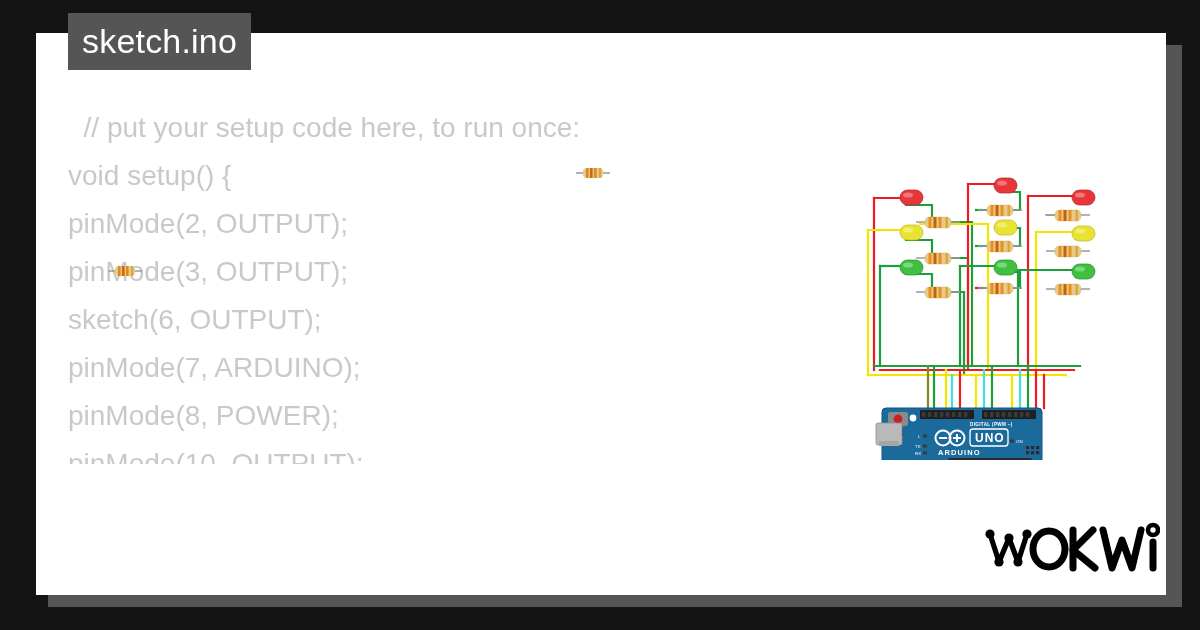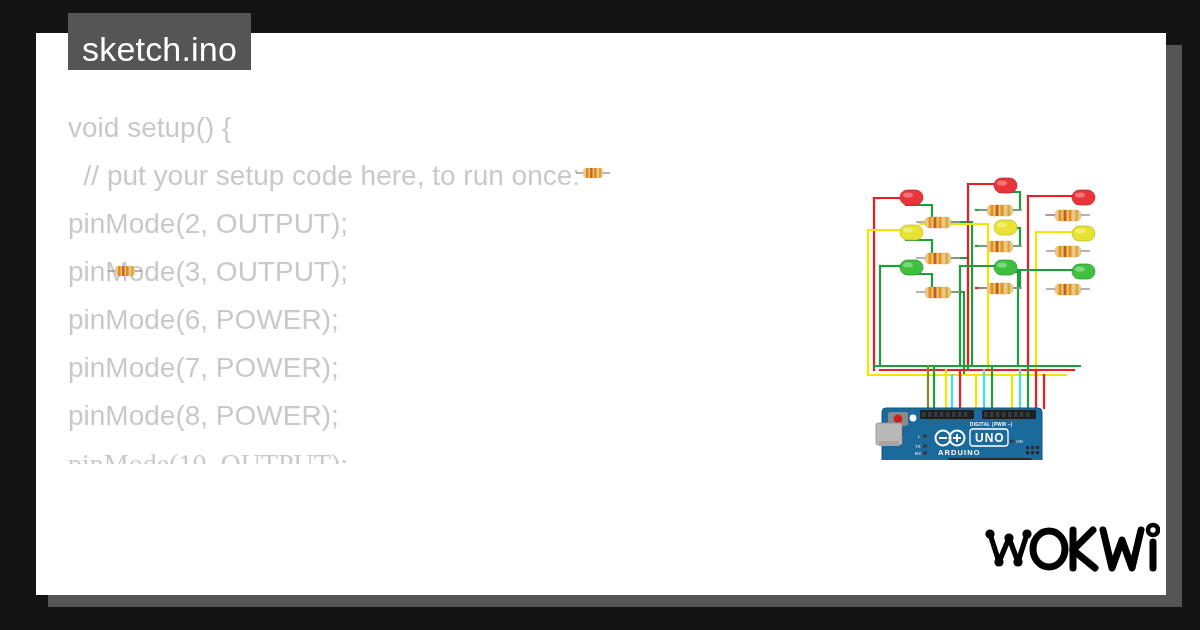--- a/index.html
+++ b/index.html
@@ -39,21 +39,21 @@
     height: 562px;
     background: #ffffff;
   }
 
   
   .tab {
     position: absolute;
     left: 68px;
     top: 13px;
     height: 57px;
-    padding: 8px 14px;
+    padding: 0 14px;
     background: #555555;
     color: #ffffff;
     font-size: 34px;
     line-height: 57px;
     letter-spacing: 0.2px;
     white-space: nowrap;
     z-index: 40;
   }
 
   
@@ -68,21 +68,20 @@
     color: #c9c9c9;
     font-size: 28px;
     line-height: 48px;
     height: 48px;
     white-space: pre;
     font-family: "Liberation Sans", sans-serif;
   }
   .code-line.clipped {
     height: 24px;
     overflow: hidden;
-    font-family: Liberation Serif, serif;
   }
 
   
   .stray-res {
     position: absolute;
     z-index: 15;
   }
 
   
   .circuit {
@@ -109,26 +108,26 @@
 
 <div id="stage">
 
   <div class="card-shadow"></div>
 
   <div class="card"></div>
 
   <div class="tab">sketch.ino</div>
 
   <div class="code">
+    <div class="code-line">  // put your setup code here, to run once:</div>
     <div class="code-line">void setup() {</div>
-    <div class="code-line">  // put your setup code here, to run once:</div>
     <div class="code-line">pinMode(2, OUTPUT);</div>
     <div class="code-line">pinMode(3, OUTPUT);</div>
-    <div class="code-line">pinMode(6, POWER);</div>
-    <div class="code-line">pinMode(7, POWER);</div>
+    <div class="code-line">sketch(6, OUTPUT);</div>
+    <div class="code-line">pinMode(7, ARDUINO);</div>
     <div class="code-line">pinMode(8, POWER);</div>
     <div class="code-line clipped">pinMode(10, OUTPUT);</div>
   </div>
 
   <div class="stray-res" style="left:576px; top:166px;">
     <svg width="34" height="14" viewBox="0 0 34 14">
       <line x1="0" y1="7" x2="34" y2="7" stroke="#9a9a9a" stroke-width="1.4"></line>
       <rect x="7" y="2" width="20" height="10" rx="4" fill="#e8c98a"></rect>
       <rect x="10" y="2" width="2.6" height="10" fill="#e08a1e"></rect>
       <rect x="14" y="2" width="2.6" height="10" fill="#c86a14"></rect>

